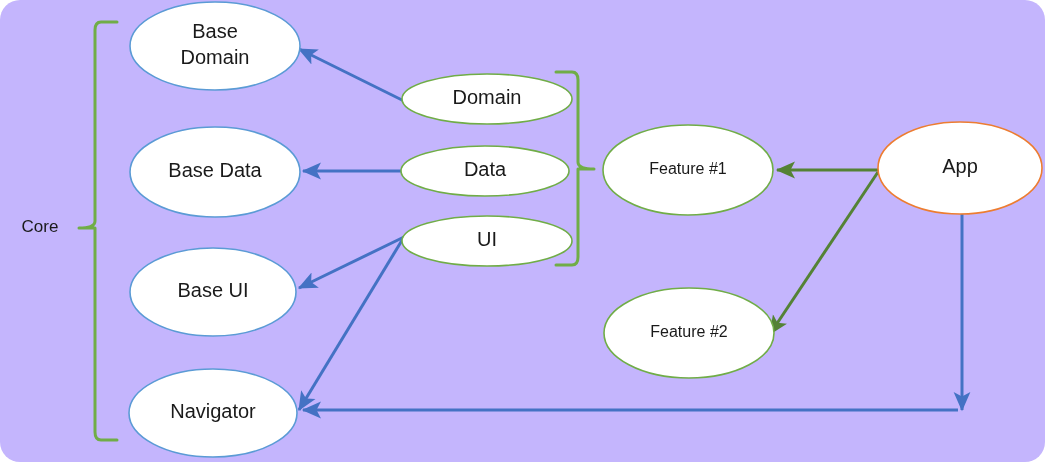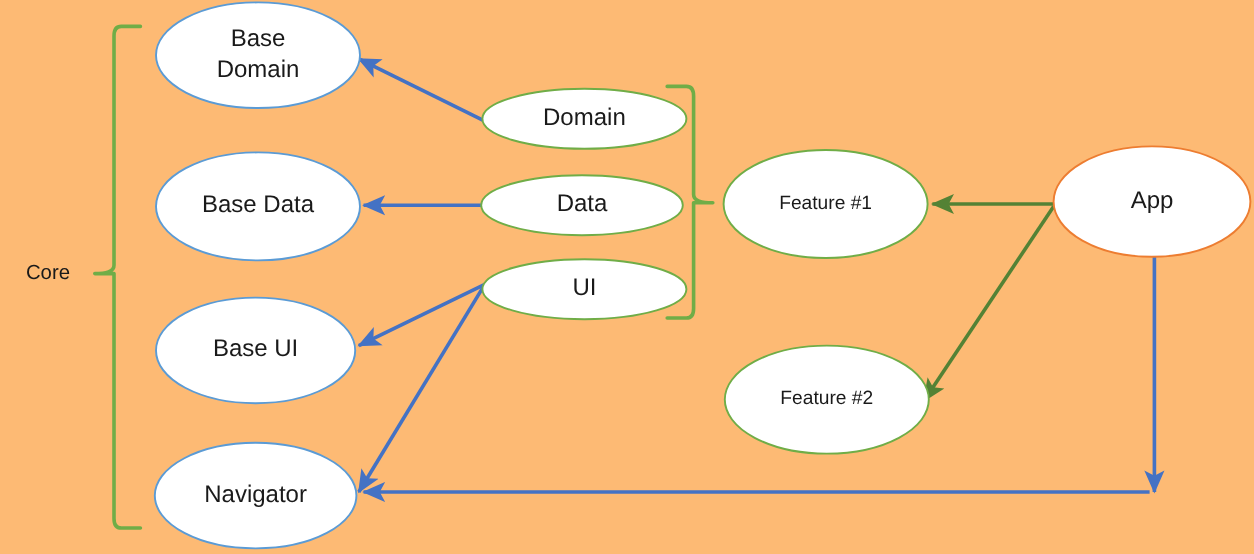--- a/index.html
+++ b/index.html
@@ -5,23 +5,24 @@
 <style>
   html, body {
     margin: 0;
     padding: 0;
     background: #ffffff;
   }
   #diagram-root {
     position: relative;
     width: 1045px;
     height: 462px;
-    background: #fdba74;
+    background: #c4b5fd;
     overflow: hidden;
     font-family: "Liberation Sans", sans-serif;
+    border-radius: 20px;
   }
   #diagram-svg {
     position: absolute;
     top: 0;
     left: 0;
     width: 1045px;
     height: 462px;
   }
   .node-label {
     font-family: "Liberation Sans", sans-serif;

